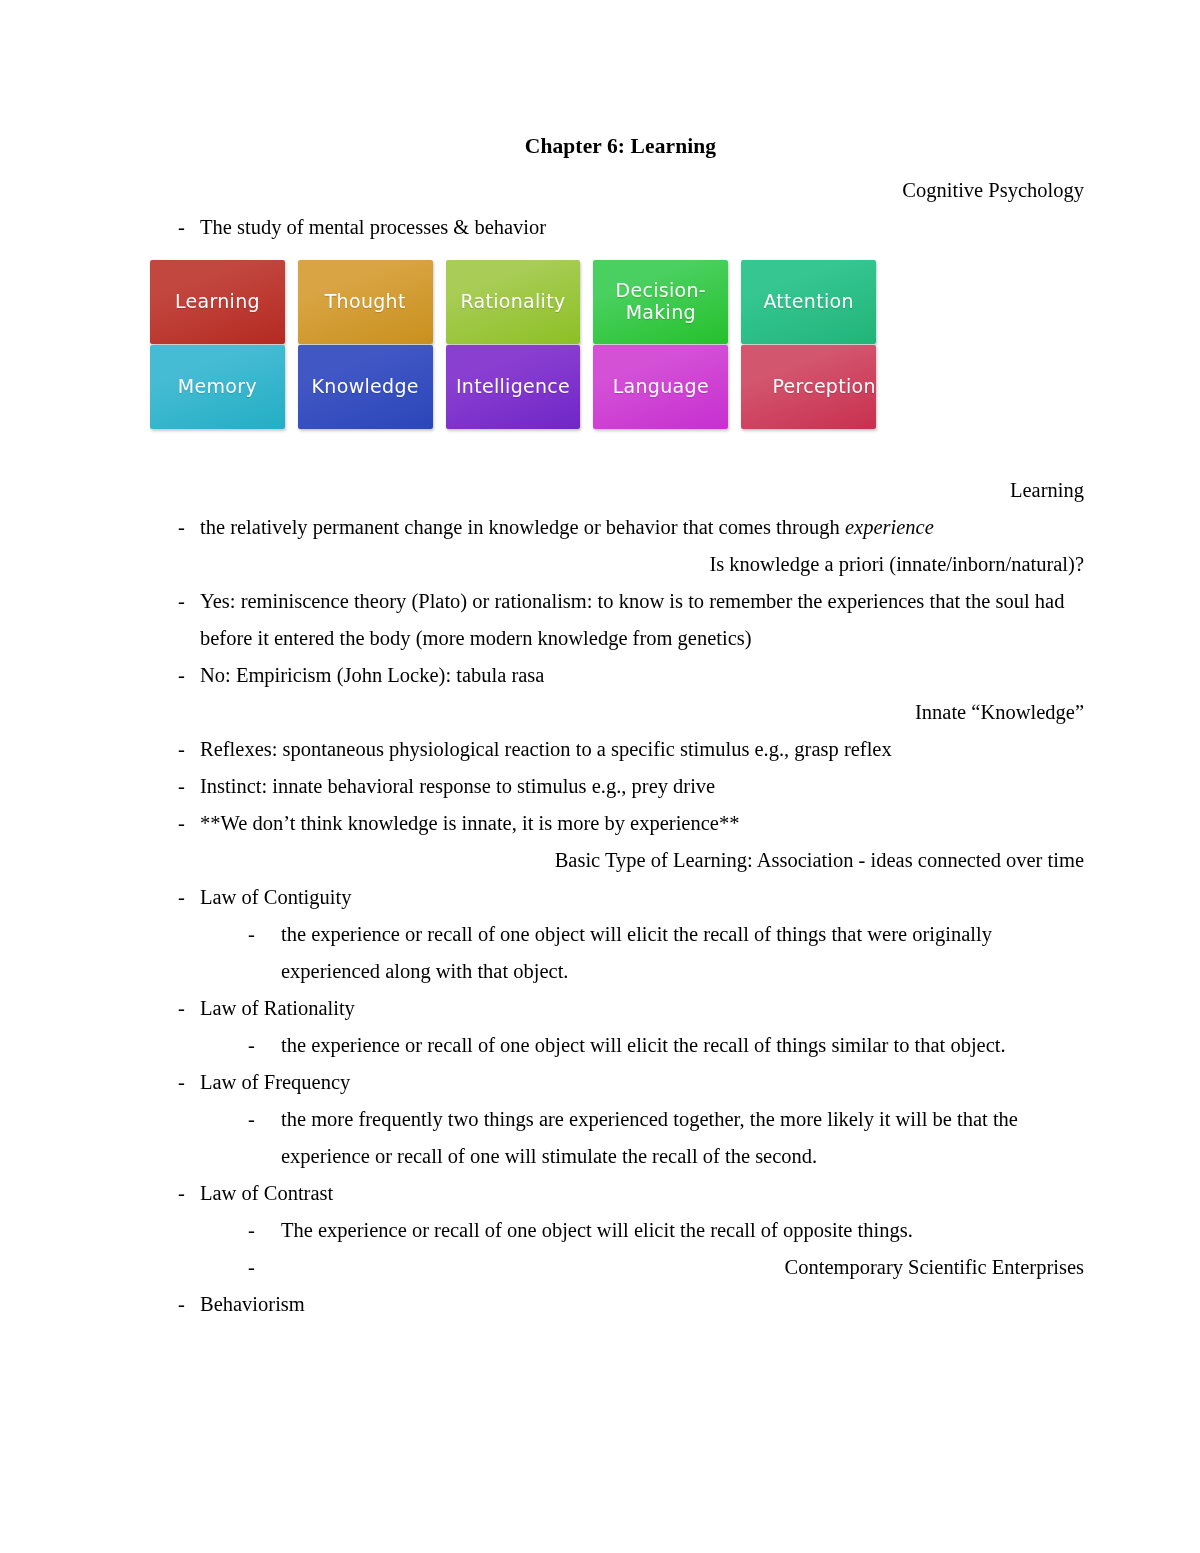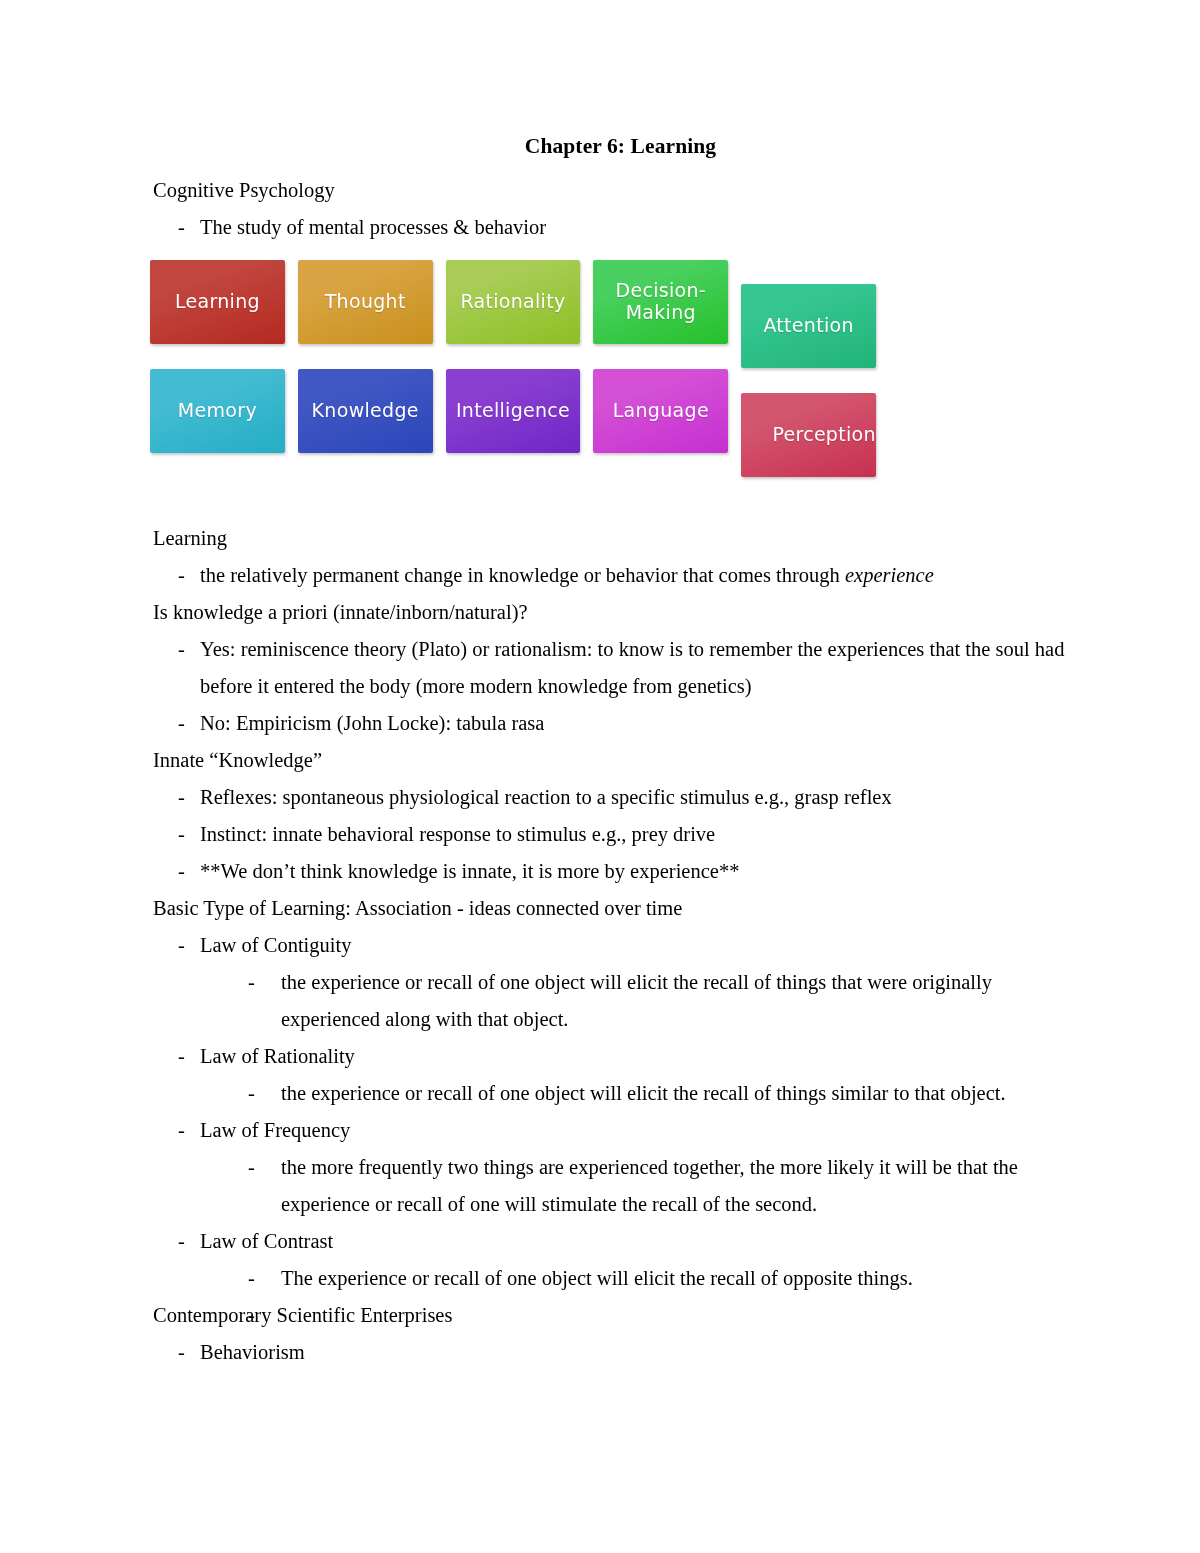--- a/index.html
+++ b/index.html
@@ -41,21 +41,22 @@
     padding-left: 18px;
   }
 
   
   .line {
     font-size: 20.5px;
     line-height: 37px;
     white-space: pre-wrap;
   }
   .lvl0 {
-    margin-left: 14px;
+    margin-left: 0;
+    text-align: right;
   }
   .bullet-row {
     display: block;
     position: relative;
     font-size: 20.5px;
     line-height: 37px;
   }
   .bullet-row .dash {
     position: absolute;
     display: inline-block;
@@ -99,21 +100,21 @@
     font-size: 19px;
     font-weight: 400;
     letter-spacing: 0.3px;
     line-height: 1.15;
     border-radius: 2px;
     box-shadow: 1px 2px 3px rgba(0,0,0,0.22);
     text-shadow: 0 1px 1px rgba(0,0,0,0.18);
     box-sizing: border-box;
     overflow: hidden;
   }
-  .tile:last-child { margin-right: 0; margin-top: 24px; }
+  .tile:last-child { margin-right: 0; }
   .tile-label { display: block; padding: 0 4px; }
 
   .spacer-after-figure { height: 42px; }
 </style>
 </head>
 <body>
 
 <div class="page">
   <div class="content">
 

